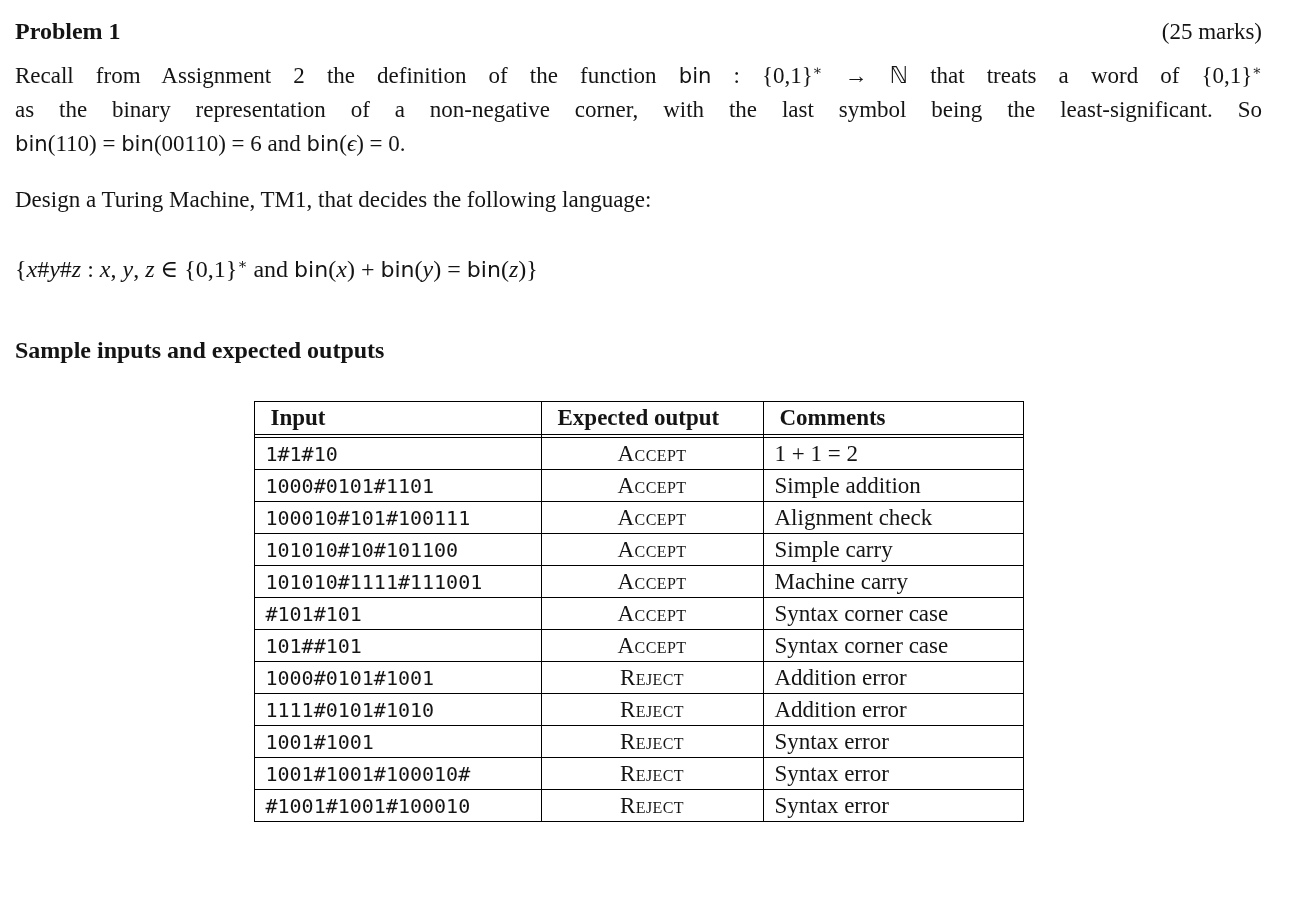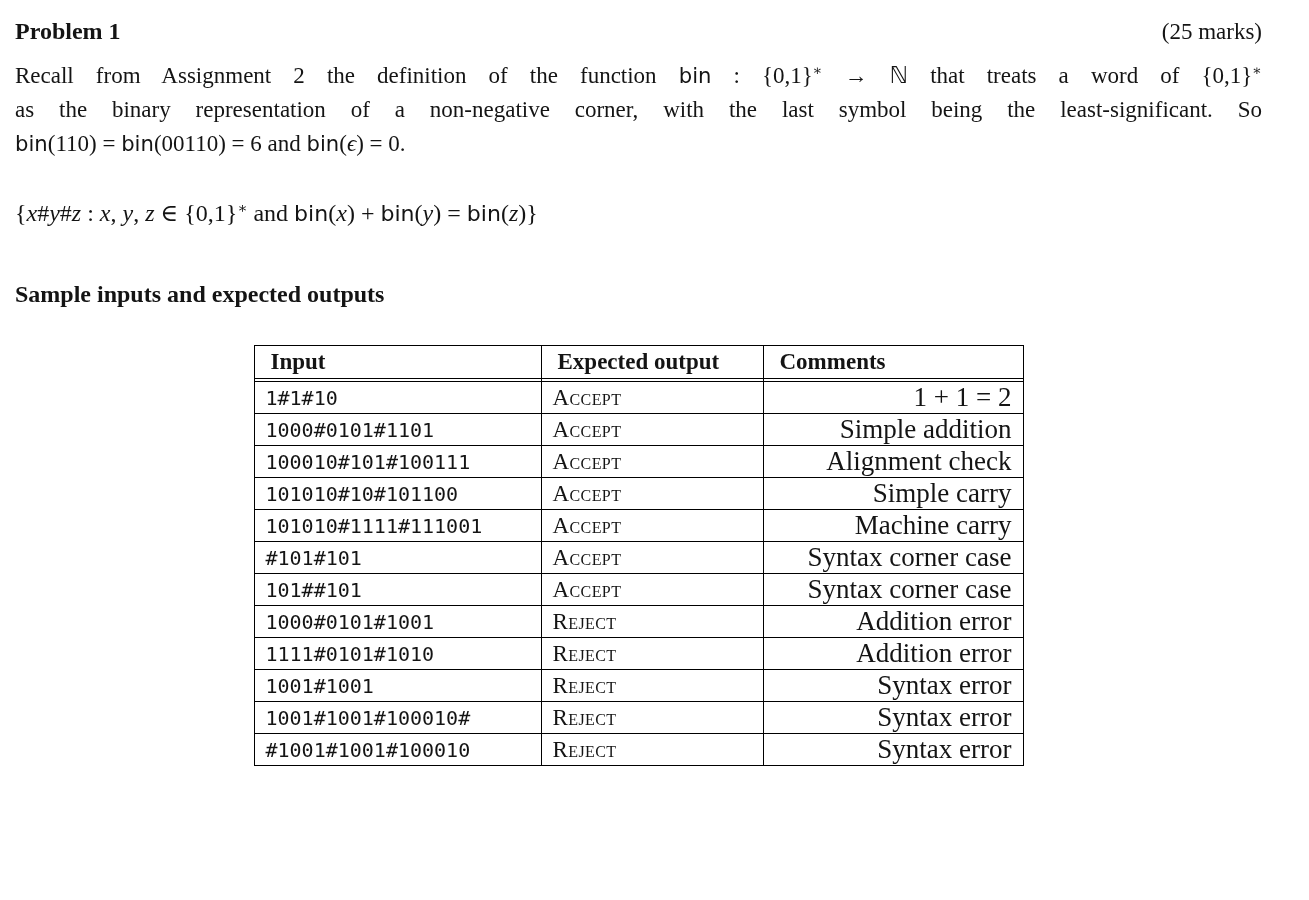--- a/index.html
+++ b/index.html
@@ -28,40 +28,41 @@
   .task { margin-top: 22px; font-size: 23px; line-height: 34px; }
   .mathline { margin-top: 30px; text-align: left; font-size: 24px; line-height: 34px; }
   .samples-heading { margin-top: 48px; font-size: 24px; font-weight: 700; line-height: 30px; }
 
   .table-wrap { margin-top: 36px; display: flex; justify-content: center; }
   table { border-collapse: collapse; table-layout: fixed; }
   th, td { border: 1.5px solid #000; overflow: hidden; white-space: nowrap; }
   th { font-size: 23px; text-align: left; font-weight: 700; height: 33px; padding: 1px 16px; }
   td { height: 32px; padding: 0 11px; vertical-align: middle; }
   td.input  { font-family: "DejaVu Sans Mono", "Liberation Mono", monospace; font-size: 20px; }
-  td.output { font-variant: small-caps; font-size: 23px; letter-spacing: 0.4px; margin-left: 40px; }
-  td.comment{ font-size: 27px; text-align: right; }
+  td.output { text-align: center; font-variant: small-caps; font-size: 23px; letter-spacing: 0.4px; margin-left: 40px; }
+  td.comment{ font-size: 23px; }
   tr.spacer td { height: 3px; padding: 0; }
 </style>
 </head>
 <body>
 
 <div class="page">
 
   <div class="header-row">
     <span class="title">Problem 1</span>
     <span class="marks">(25 marks)</span>
   </div>
 
   <div class="intro">
     <div class="tline j"><span>Recall from Assignment 2 the definition of the function </span><span class="sf">bin</span><span> : </span><span>{0,1}</span><span class="sup">∗</span><span> → </span><span class="bb">ℕ</span><span> that treats a word of </span><span>{0,1}</span><span class="sup">∗</span></div>
     <div class="tline j"><span>as the binary representation of a non-negative corner, with the last symbol being the least-significant. So</span></div>
     <div class="tline"><span class="sf">bin</span><span>(110) = </span><span class="sf">bin</span><span>(00110) = 6 and </span><span class="sf">bin</span><span>(</span><span class="it">ϵ</span><span>) = 0.</span></div>
   </div>
 
+  <div class="task"><span>Design a Turing Machine, TM1, that decides the following language:</span></div>
 
   <div class="mathline"><span>{</span><span class="it">x</span><span>#</span><span class="it">y</span><span>#</span><span class="it">z</span><span> : </span><span class="it">x</span><span>, </span><span class="it">y</span><span>, </span><span class="it">z</span><span> ∈ {0,1}</span><span class="sup">∗</span><span> and </span><span class="sf">bin</span><span>(</span><span class="it">x</span><span>) + </span><span class="sf">bin</span><span>(</span><span class="it">y</span><span>) = </span><span class="sf">bin</span><span>(</span><span class="it">z</span><span>)}</span></div>
 
   <div class="samples-heading">Sample inputs and expected outputs</div>
 
   <div class="table-wrap">
     <table>
       <colgroup>
           <col style="width:287px">
           <col style="width:222px">

